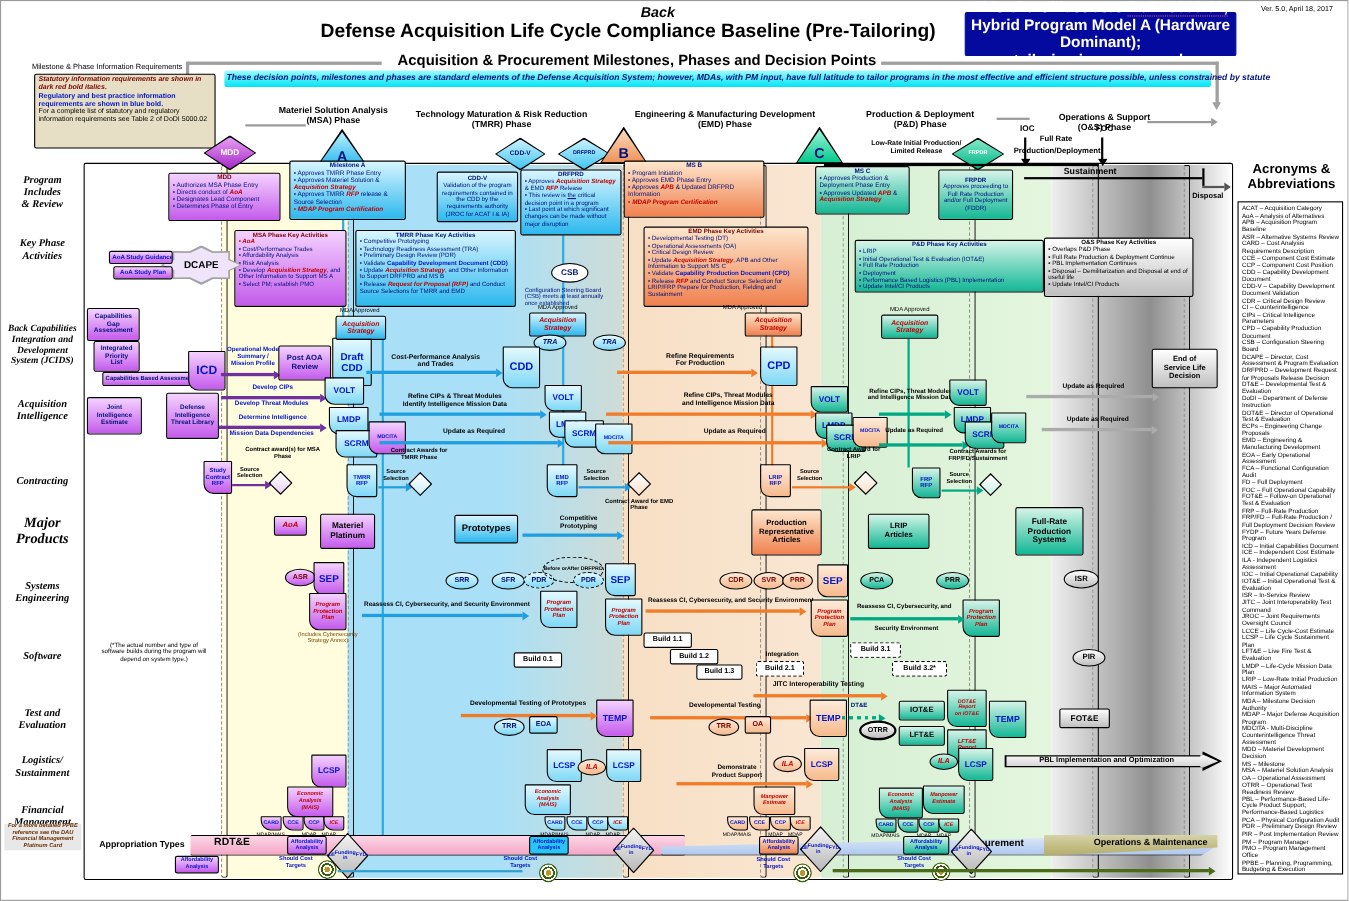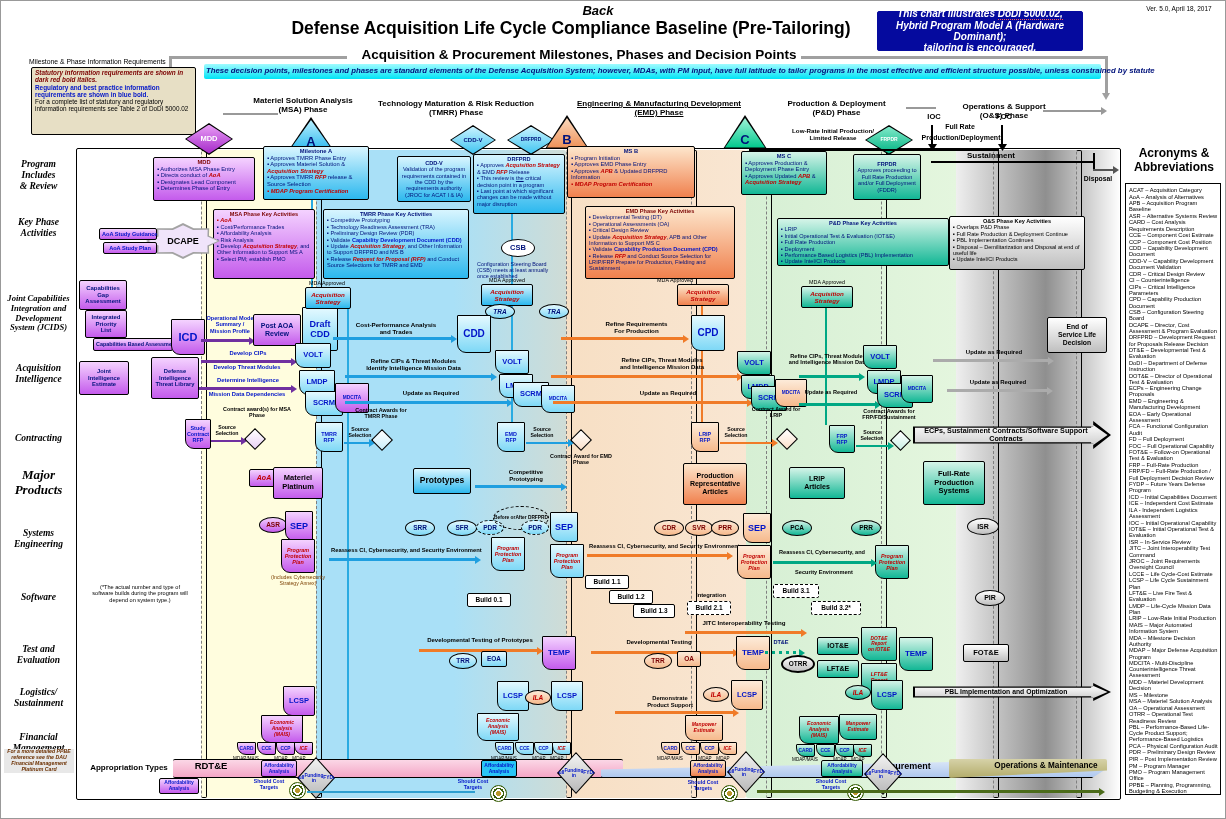--- a/index.html
+++ b/index.html
@@ -80,21 +80,21 @@
     <div class="nd box dashv" style="left: 1075px; top: 149px; width: 0px; height: 648px;"></div>
     <div class="nd vl" style="left: 310px; top: 199px; width: 2px; height: 88px; --c: #29ABE2;"></div>
     <div class="nd vl" style="left: 346px; top: 308px; width: 2px; height: 452px; --c: #29ABE2;"></div>
     <div class="nd vl" style="left: 510px; top: 213px; width: 2px; height: 215px; --c: #29ABE2;"></div>
     <div class="nd vl" style="left: 700px; top: 305px; width: 1.8px; height: 118px; --c: #F07B28;"></div>
     <div class="nd vl" style="left: 824px; top: 307px; width: 2px; height: 117px; --c: #00A884;"></div>
     <div class="nd lbl b i" style="left: 572px; top: 3px; width: 50px; font-size: 13px;"><span>Back</span></div>
     <div class="nd lbl b nw" style="left: 250px; top: 18px; width: 640px; font-size: 17.5px;"><span>Defense Acquisition Life Cycle Compliance Baseline (Pre-Tailoring)</span></div>
     <div class="nd lbl b nw" style="left: 348px; top: 46px; width: 460px; font-size: 13.5px;"><span>Acquisition &amp; Procurement Milestones, Phases and Decision Points</span></div>
     <div class="nd lbl" style="left: 1136px; top: 4px; width: 84px; font-size: 6.5px;"><span>Ver. 5.0, April 18, 2017</span></div>
-    <div class="nd box" style="left: 876px; top: 10px; width: 206px; height: 40px; font-size: 10px; background: rgb(5, 10, 158); color: rgb(255, 255, 255); border: 1px solid rgb(5, 10, 158); font-style: italic;">
+    <div class="nd box" style="left: 876px; top: 10px; width: 247px; height: 40px; font-size: 14px; background: rgb(5, 10, 158); color: rgb(255, 255, 255); border: 1px solid rgb(5, 10, 158);">
       <span class="ln"><span class="b">This chart illustrates </span><span class="b sq">DoDI 5000.02,</span></span>
       <span class="ln b">Hybrid Program Model A (Hardware Dominant);</span>
       <span class="ln b">tailoring is encouraged.</span>
     </div>
     <div class="nd hl" style="left: 170px; top: 55px; width: 176px; height: 3px; --c: #A0A0A0;"></div>
     <div class="nd var" style="left: 168px; top: 55px; height: 30px; --c: #A0A0A0;"></div>
     <div class="nd hl" style="left: 800px; top: 55px; width: 306px; height: 3px; --c: #A0A0A0;"></div>
     <div class="nd var" style="left: 1104px; top: 55px; height: 38px; --c: #A0A0A0;"></div>
     <div class="nd box band" style="left: 203px; top: 63px; width: 897px; height: 15px; font-size: 7.8px; background: linear-gradient(rgb(159, 251, 255), rgb(0, 228, 246)); justify-content: center;">
       <span class="ln bi nav nw">These decision points, milestones and phases are standard elements of the Defense Acquisition System; however, MDAs, with PM input, have full latitude to tailor programs in the most effective and efficient structure possible, unless constrained by statute</span>
@@ -106,21 +106,21 @@
       <span class="ln blk">For a complete list of statutory and regulatory information requirements see Table 2 of DoDI 5000.02</span>
     </div>
     <div class="nd lbl b" style="left: 243px; top: 95px; width: 118px; font-size: 8px;">
       <span class="ln">Materiel Solution Analysis</span>
       <span class="ln">(MSA) Phase</span>
     </div>
     <div class="nd lbl b" style="left: 345px; top: 98px; width: 220px; font-size: 8px;">
       <span class="ln">Technology Maturation &amp; Risk Reduction</span>
       <span class="ln">(TMRR) Phase</span>
     </div>
-    <div class="nd lbl b" style="left: 558px; top: 98px; width: 200px; font-size: 8px; text-decoration: underline;">
+    <div class="nd lbl b" style="left: 558px; top: 98px; width: 200px; font-size: 8px;">
       <span class="ln">Engineering &amp; Manufacturing Development</span>
       <span class="ln">(EMD) Phase</span>
     </div>
     <div class="nd lbl b" style="left: 768px; top: 98px; width: 135px; font-size: 8px;">
       <span class="ln">Production &amp; Deployment</span>
       <span class="ln">(P&amp;D) Phase</span>
     </div>
     <div class="nd lbl b" style="left: 938px; top: 101px; width: 130px; font-size: 8px;">
       <span class="ln">Operations &amp; Support</span>
       <span class="ln">(O&amp;S) Phase</span>
@@ -197,21 +197,21 @@
     <div class="nd lbl rowlbl" style="left: 2px; top: 158px; width: 71px; font-size: 9.5px;">
       <span class="ln">Program</span>
       <span class="ln">Includes</span>
       <span class="ln">&amp; Review</span>
     </div>
     <div class="nd lbl rowlbl" style="left: 2px; top: 216px; width: 71px; font-size: 9.5px;">
       <span class="ln">Key Phase</span>
       <span class="ln">Activities</span>
     </div>
     <div class="nd lbl rowlbl" style="left: 2px; top: 293px; width: 71px; font-size: 8.6px;">
-      <span class="ln">Joint Capabilities</span>
+      <span class="ln">Back Capabilities</span>
       <span class="ln">Integration and</span>
       <span class="ln">Development</span>
       <span class="ln">System (JCIDS)</span>
     </div>
     <div class="nd lbl rowlbl" style="left: 2px; top: 362px; width: 71px; font-size: 9.5px;">
       <span class="ln">Acquisition</span>
       <span class="ln">Intelligence</span>
     </div>
     <div class="nd lbl rowlbl" style="left: 2px; top: 432px; width: 71px; font-size: 9.5px;"><span>Contracting</span></div>
     <div class="nd lbl rowlbl" style="left: 2px; top: 467px; width: 71px; font-size: 13px;">
@@ -566,30 +566,24 @@
     <div class="nd lbl b" style="left: 856px; top: 429px; width: 30px; font-size: 5.2px;">
       <span class="ln">Source</span>
       <span class="ln">Selection</span>
     </div>
     <div class="nd arr" style="left: 855px; top: 444px; width: 32px; --c: #00A884;"></div>
     <div class="nd dia" style="left: 889px; top: 429px; width: 21px; height: 21px; --g: linear-gradient(180deg,#fff,#C9F0E4);">
       <div class="in" style="background: linear-gradient(rgb(255, 255, 255), rgb(201, 240, 228));"></div>
       <div class="dl"></div>
     </div>
     <div class="nd lbl b" style="left: 842px; top: 407px; width: 92px; font-size: 5.4px;"><span>Contract Awards for FRP/FD/Sustainment</span></div>
-    <div class="nd barrow" style="left: 912px; top: 420px; width: 198px; height: 28px; font-size: 7.2px;">
-      <div class="in"></div>
-      <div class="dl">
-        <span>ECPs, Sustainment Contracts/Software  Support Contracts</span>
-      </div>
-    </div>
     <div class="nd box gpur" style="left: 248px; top: 468px; width: 30px; height: 18px; font-size: 7px;">
       <span class="ln ri">AoA</span>
     </div>
-    <div class="nd box gpur" style="left: 272px; top: 466px; width: 50px; height: 32px; font-size: 7.5px;">
+    <div class="nd box gpur" style="left: 290px; top: 466px; width: 50px; height: 32px; font-size: 7.5px;">
       <span class="ln b blk">Materiel</span>
       <span class="ln b blk">Platinum</span>
     </div>
     <div class="nd box gblu" style="left: 412px; top: 467px; width: 58px; height: 26px; font-size: 8.5px; border-width: 1.7px;">
       <span class="ln b blk nw">Prototypes</span>
     </div>
     <div class="nd lbl b" style="left: 486px; top: 468px; width: 78px; font-size: 6px;">
       <span class="ln">Competitive</span>
       <span class="ln">Prototyping</span>
     </div>

